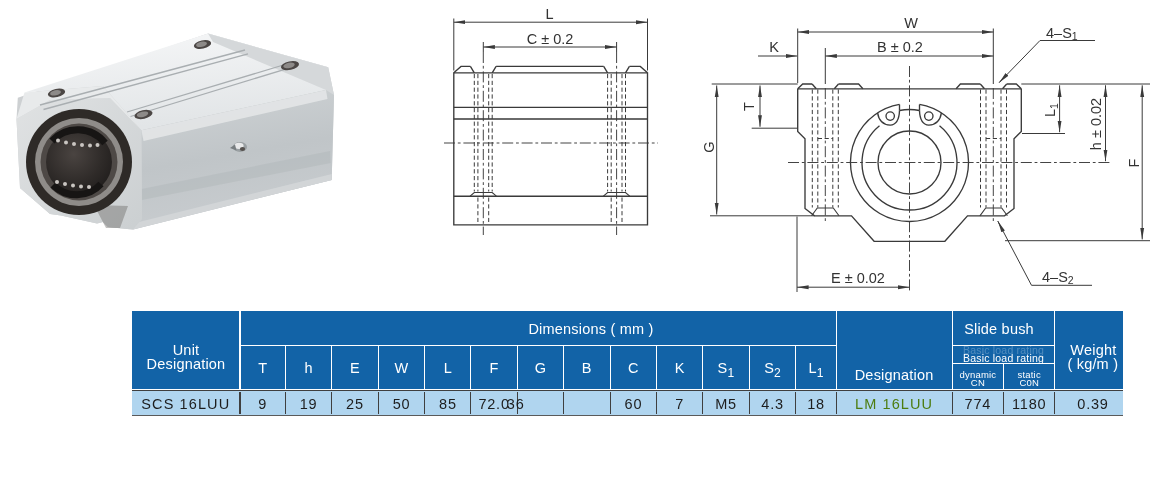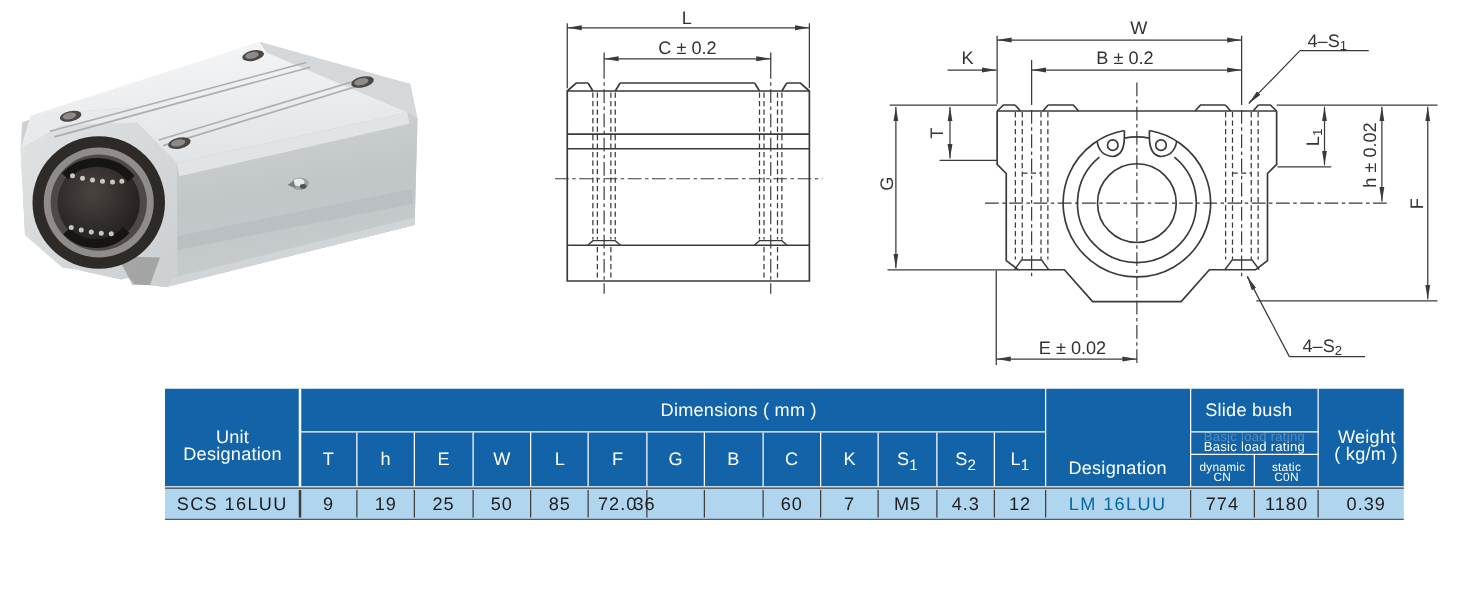--- a/index.html
+++ b/index.html
@@ -255,17 +255,17 @@
 <div class="t" style="left:228.6px;top:395.8px;width:160px;text-align:center;font-size:14.5px;color:#1d1d1d;letter-spacing:0.8px;">19</div>
 <div class="t" style="left:274.9px;top:395.8px;width:160px;text-align:center;font-size:14.5px;color:#1d1d1d;letter-spacing:0.8px;">25</div>
 <div class="t" style="left:321.5px;top:395.8px;width:160px;text-align:center;font-size:14.5px;color:#1d1d1d;letter-spacing:0.8px;">50</div>
 <div class="t" style="left:367.9px;top:395.8px;width:160px;text-align:center;font-size:14.5px;color:#1d1d1d;letter-spacing:0.8px;">85</div>
 <div class="t" style="left:414.1px;top:395.8px;width:160px;text-align:center;font-size:14.5px;color:#1d1d1d;letter-spacing:0.8px;">72.0</div>
 <div class="t" style="left:506.8px;top:395.8px;width:160px;font-size:14.5px;color:#1d1d1d;letter-spacing:0.8px;">36</div>
 <div class="t" style="left:553.4px;top:395.8px;width:160px;text-align:center;font-size:14.5px;color:#1d1d1d;letter-spacing:0.8px;">60</div>
 <div class="t" style="left:599.7px;top:395.8px;width:160px;text-align:center;font-size:14.5px;color:#1d1d1d;letter-spacing:0.8px;">7</div>
 <div class="t" style="left:646.0px;top:395.8px;width:160px;text-align:center;font-size:14.5px;color:#1d1d1d;letter-spacing:0.8px;">M5</div>
 <div class="t" style="left:692.6px;top:395.8px;width:160px;text-align:center;font-size:14.5px;color:#1d1d1d;letter-spacing:0.8px;">4.3</div>
-<div class="t" style="left:736.0px;top:395.8px;width:160px;text-align:center;font-size:14.5px;color:#1d1d1d;letter-spacing:0.8px;">12</div>
-<div class="t" style="left:814.1px;top:395.8px;width:160px;text-align:center;font-size:14.5px;color:#0369a1;letter-spacing:1.1px;">LM 16LUU</div>
+<div class="t" style="left:736.0px;top:395.8px;width:160px;text-align:center;font-size:14.5px;color:#1d1d1d;letter-spacing:0.8px;">18</div>
+<div class="t" style="left:814.1px;top:395.8px;width:160px;text-align:center;font-size:14.5px;color:#4d7c0f;letter-spacing:1.1px;">LM 16LUU</div>
 <div class="t" style="left:897.9px;top:395.8px;width:160px;text-align:center;font-size:14.5px;color:#1d1d1d;letter-spacing:0.8px;">774</div>
 <div class="t" style="left:949.2px;top:395.8px;width:160px;text-align:center;font-size:14.5px;color:#1d1d1d;letter-spacing:0.8px;">1180</div>
 <div class="t" style="left:1013.0px;top:395.8px;width:160px;text-align:center;font-size:14.5px;color:#1d1d1d;letter-spacing:0.8px;">0.39</div>
 </div>
 </body></html>

